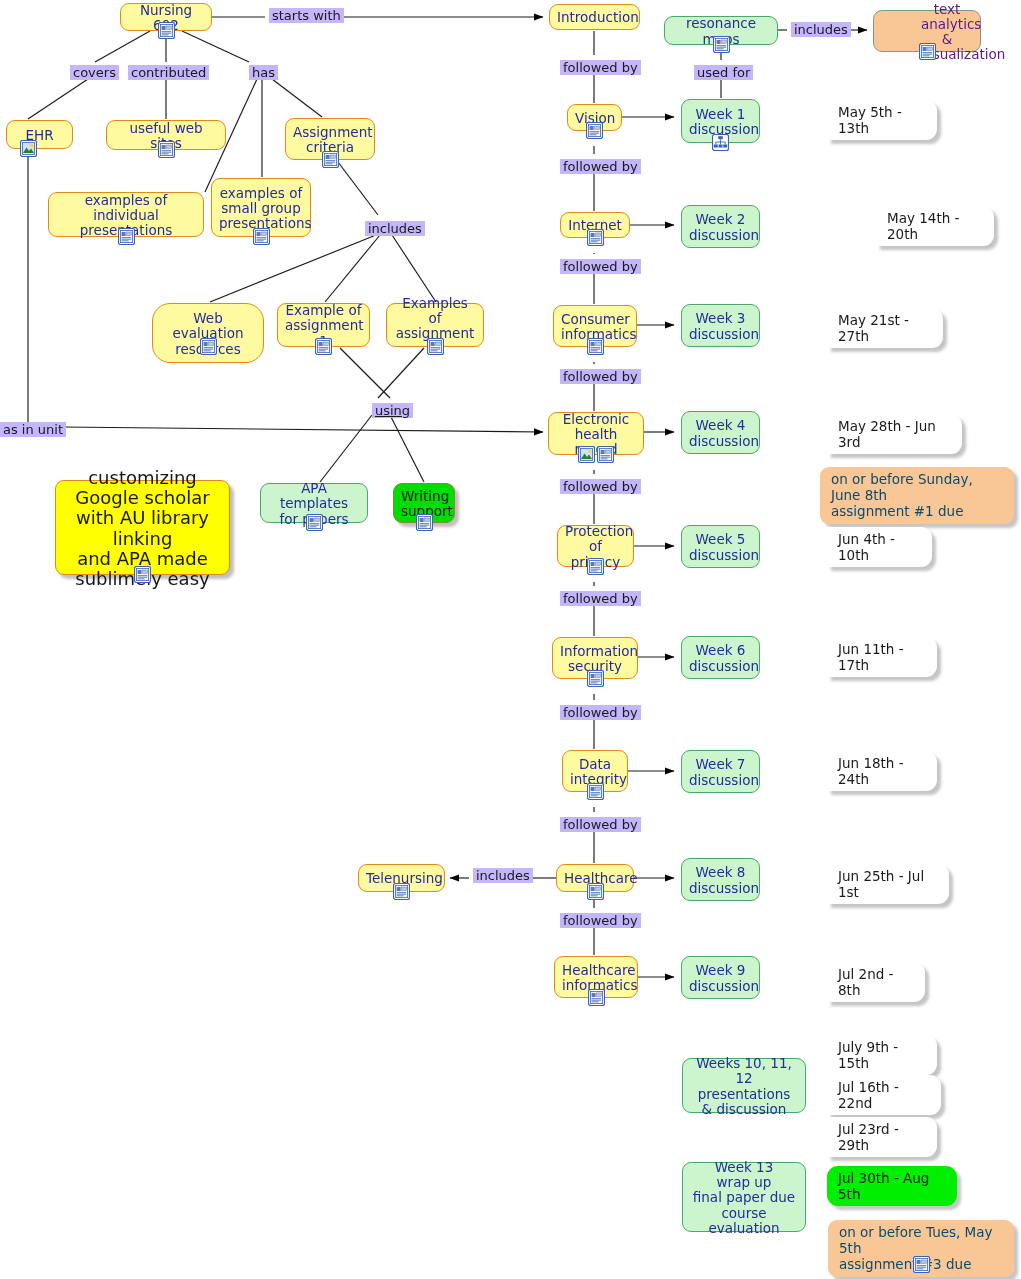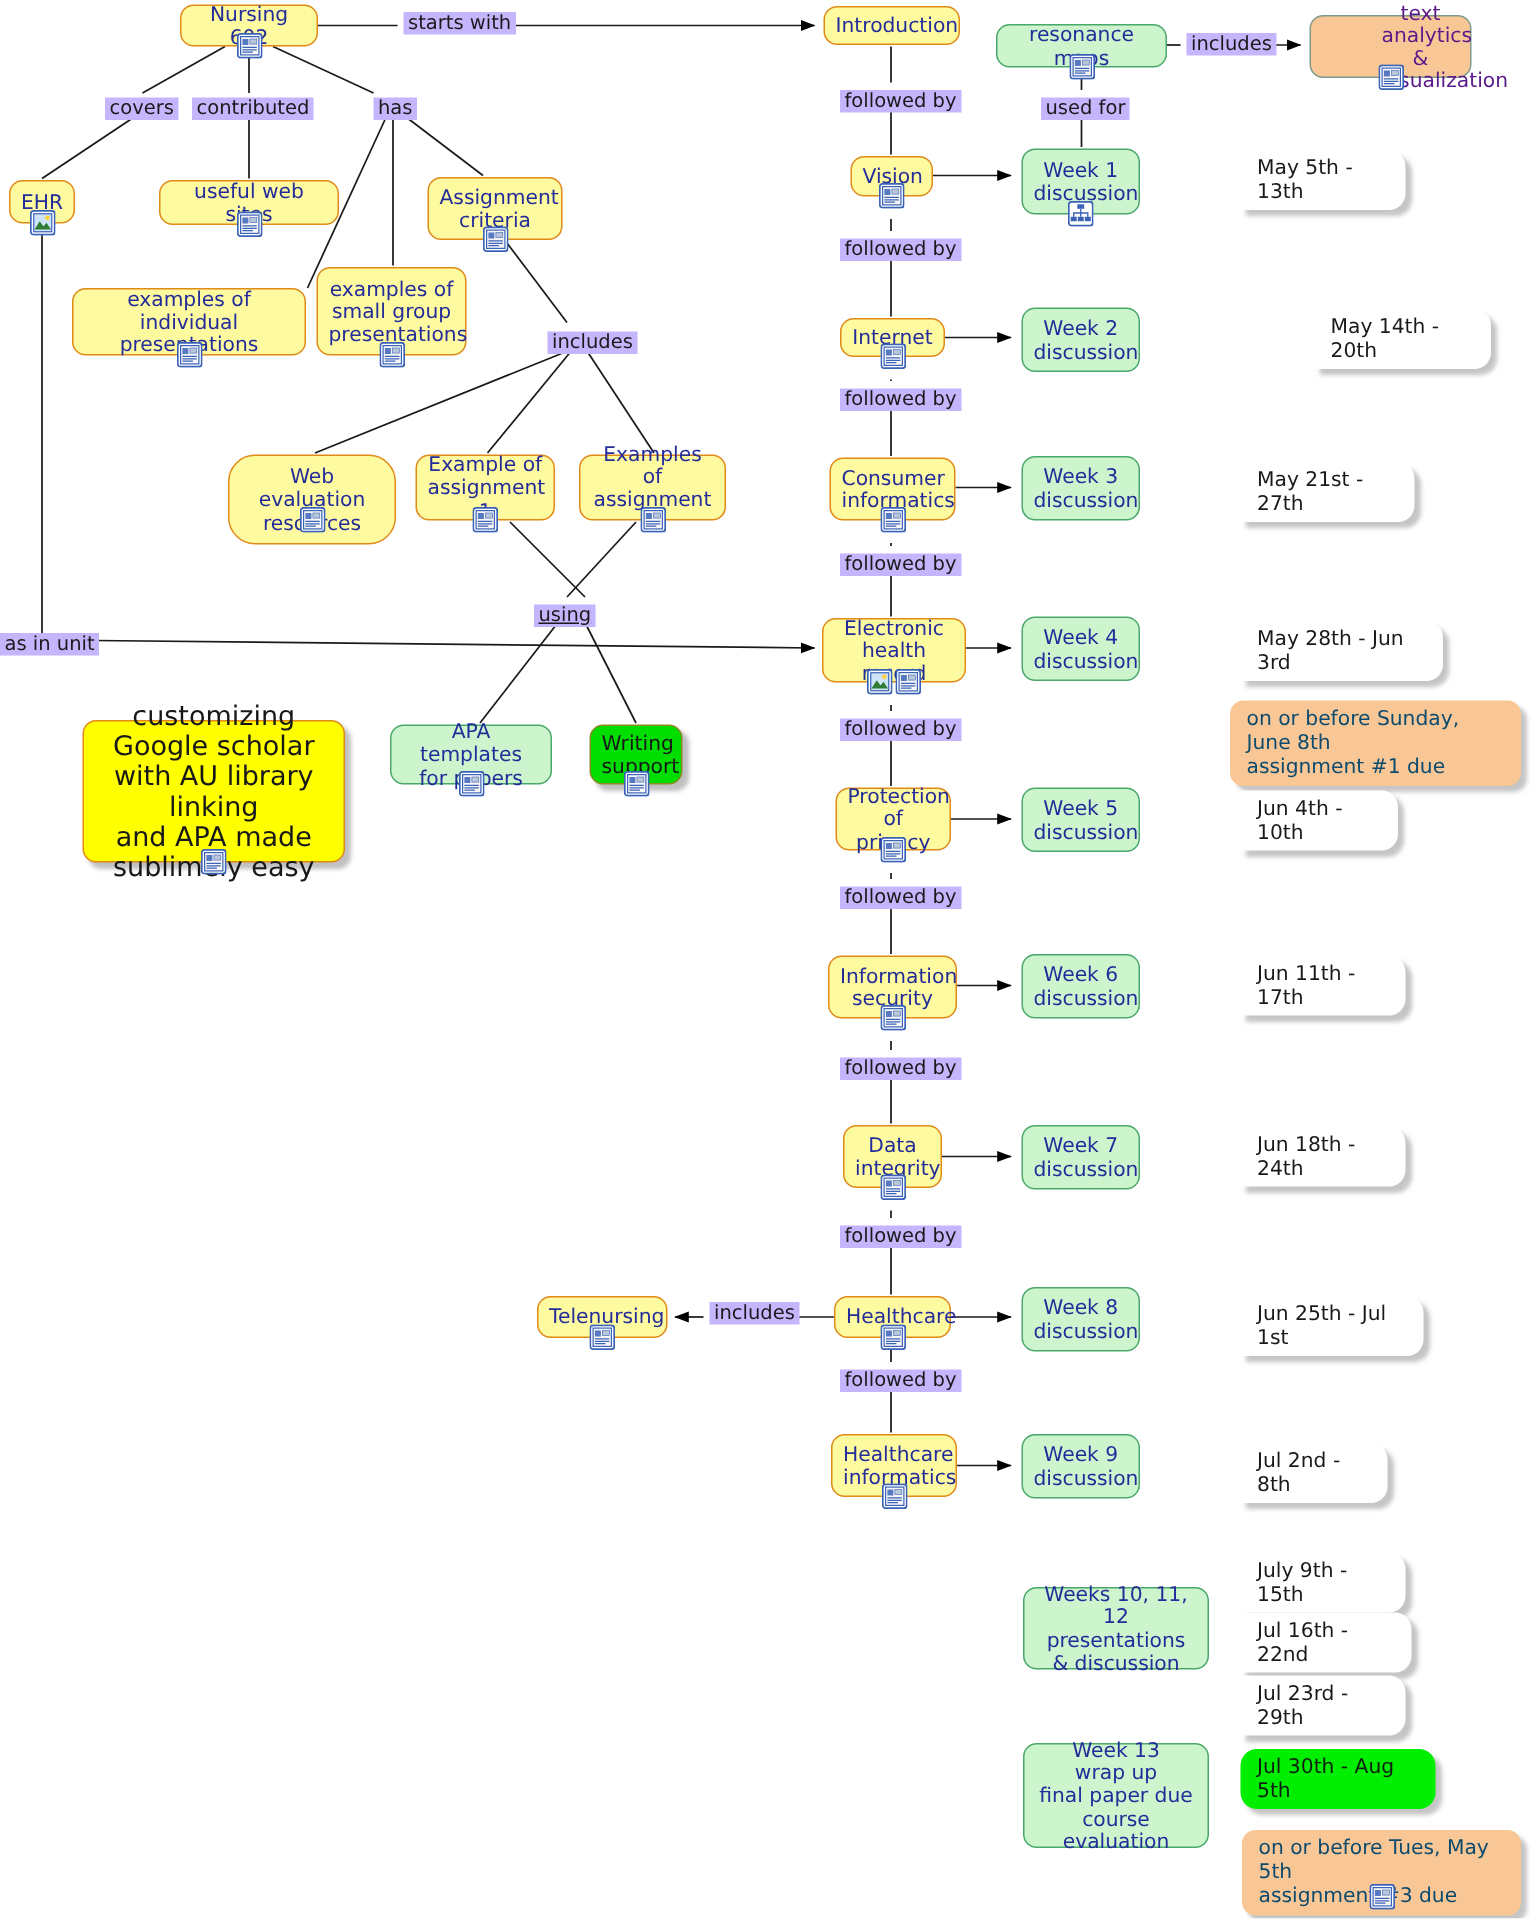--- a/index.html
+++ b/index.html
@@ -232,21 +232,21 @@
             <rect x="3.6" y="4" width="4" height="4" fill="#3a63b8" opacity="0.85"></rect>
             <rect x="8.6" y="4" width="4.6" height="3.4" fill="#b9c6d8" stroke="#3a63b8" stroke-width="0.4"></rect>
             <g stroke="#3a63b8" stroke-width="0.8">
               <path d="M3.6 9.6 H13.2"></path>
               <path d="M3.6 11.2 H13.2"></path>
               <path d="M3.6 12.8 H10.6"></path>
             </g>
           </svg>
         </span>
       </div>
-      <div class="node n-yellow" style="left: 6px; top: 120px; width: 44px; height: 29px;"><span class="lbl">EHR</span></div>
+      <div class="node n-yellow" style="left: 6px; top: 120px; width: 67px; height: 29px;"><span class="lbl">EHR</span></div>
       <div class="icons" style="left: 19.5px; top: 140px;">
         <span class="ic">
           <svg class="ic" viewBox="0 0 17 17">
             <rect x="0.5" y="0.5" width="16" height="16" rx="2" fill="#ffffff" stroke="#3a63b8" stroke-width="1.2"></rect>
             <rect x="2.5" y="2.5" width="12" height="12" fill="#cfe3f7" stroke="#3a63b8" stroke-width="0.8"></rect>
             <path d="M3 13 L6.5 7.5 L9 11 L11 8.5 L14 13 Z" fill="#2e7d32"></path>
             <circle cx="11.6" cy="5.2" r="1.6" fill="#ffd23f"></circle>
           </svg>
         </span>
       </div>
@@ -701,21 +701,21 @@
             </g>
           </svg>
         </span>
       </div>
     </div>
   <div id="elabel-layer">
       <div class="elabel" style="left: 70px; top: 65px;">covers</div>
       <div class="elabel" style="left: 128px; top: 65px;">contributed</div>
       <div class="elabel" style="left: 249px; top: 65px;">has</div>
       <div class="elabel" style="left: 365px; top: 221px;">includes</div>
-      <div class="elabel" style="left: 356px; top: 403px; text-decoration: underline;">using</div>
+      <div class="elabel" style="left: 372px; top: 403px; text-decoration: underline;">using</div>
       <div class="elabel" style="left: 0px; top: 422px;">as in unit</div>
       <div class="elabel" style="left: 269px; top: 8px;">starts with</div>
       <div class="elabel" style="left: 560px; top: 60px;">followed by</div>
       <div class="elabel" style="left: 560px; top: 159px;">followed by</div>
       <div class="elabel" style="left: 560px; top: 259px;">followed by</div>
       <div class="elabel" style="left: 560px; top: 369px;">followed by</div>
       <div class="elabel" style="left: 560px; top: 479px;">followed by</div>
       <div class="elabel" style="left: 560px; top: 591px;">followed by</div>
       <div class="elabel" style="left: 560px; top: 705px;">followed by</div>
       <div class="elabel" style="left: 560px; top: 817px;">followed by</div>

